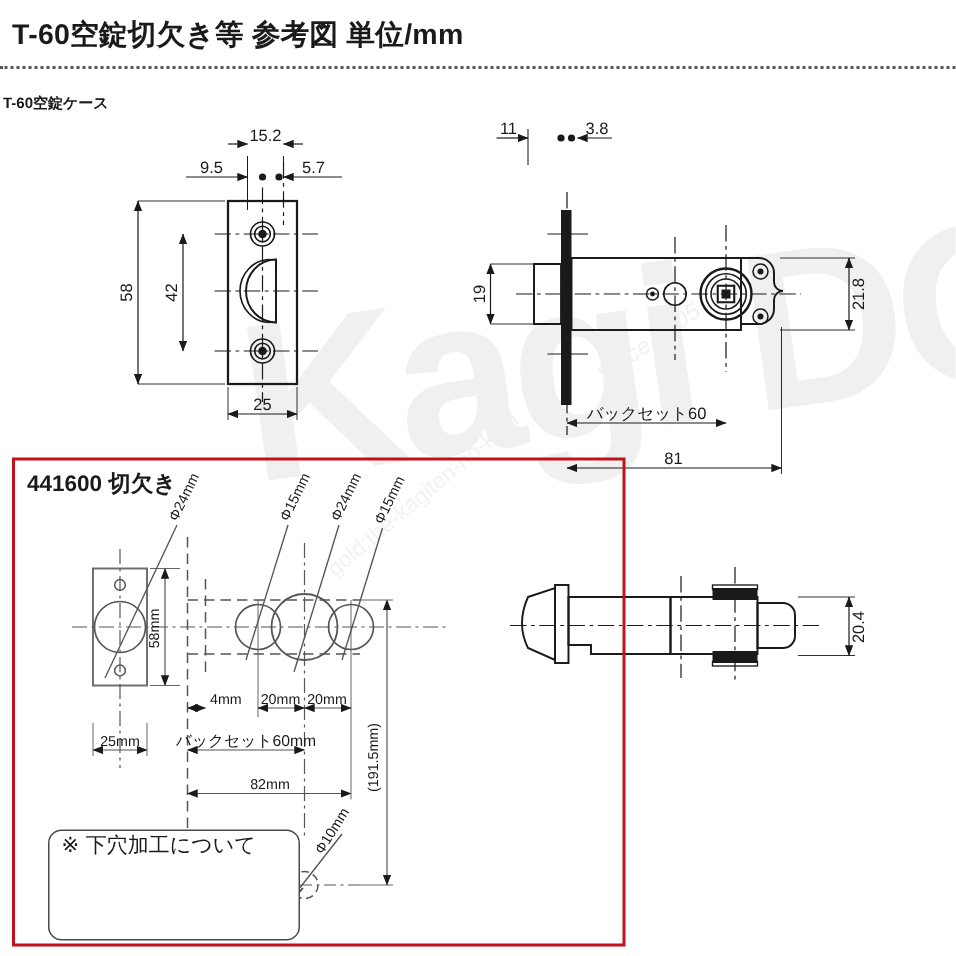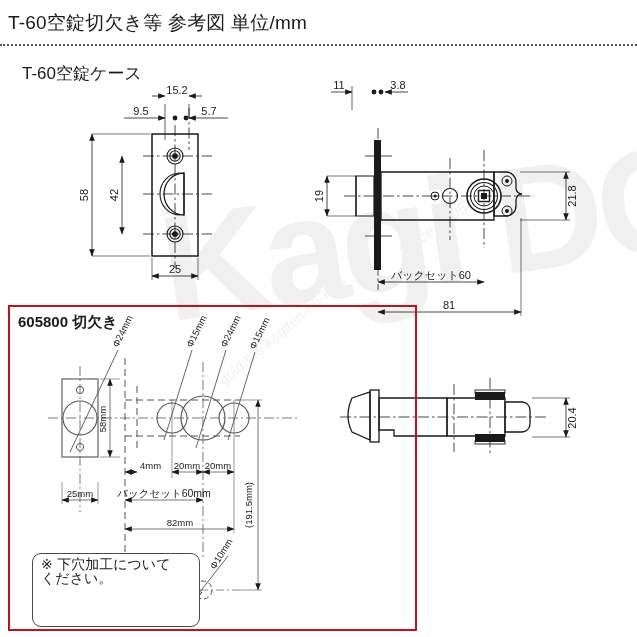--- a/index.html
+++ b/index.html
@@ -7,30 +7,30 @@
     width:637px;height:637px;position:relative;overflow:hidden;
     font-family:"Liberation Sans","DejaVu Sans",sans-serif;
     color:#1a1a1a;
   }
 
   .abs{position:absolute;}
 
   
   .title{
     left:8px; top:10px;
-    font-size:19px; font-weight:normal; letter-spacing:0.2px;
+    font-size:19px; font-weight:bold; letter-spacing:0.2px;
     white-space:nowrap;
   }
   .rule{
     left:0; top:44px; width:637px; height:0;
     border-top:2px dotted #555;
   }
   .section-label{
-    left:22px; top:62px;
-    font-size:17px; font-weight:normal;
+    left:2px; top:62px;
+    font-size:10px; font-weight:bold;
   }
 
   
   .wm-wrap{
     left:0;top:0;width:637px;height:637px;
     pointer-events:none; overflow:hidden;
   }
   .wm-big{
     left:150px; top:185px;
     font-size:150px; font-weight:bold; color:#f0f0f0;
@@ -328,18 +328,17 @@
   <text x="255" y="350" font-size="9.5" fill="#555" text-anchor="start" transform="rotate(-64 255 350)">Φ15mm</text>
   <text x="187" y="469" font-size="9.5" fill="#555" text-anchor="middle">20mm</text>
   <text x="218" y="469" font-size="9.5" fill="#555" text-anchor="middle">20mm</text>
   <text x="164" y="497" font-size="10.5" fill="#555" text-anchor="middle">バックセット60mm</text>
   <text x="180" y="526" font-size="9.5" fill="#555" text-anchor="middle">82mm</text>
   <text x="252" y="505" font-size="9.5" fill="#555" text-anchor="middle" transform="rotate(-90 252 505)">(191.5mm)</text>
   <text x="215" y="570" font-size="9.5" fill="#555" text-anchor="start" transform="rotate(-58 215 570)">Φ10mm</text>
 </svg>
 
 <div class="abs redbox"></div>
-<div class="abs redbox-title">605800 切欠き</div>
+<div class="abs redbox-title">441600 切欠き</div>
 
 <div class="abs note">
   <div class="l first">※ 下穴加工について</div>
-  <div class="l">ください。</div>
 </div>
 
 </body></html>

